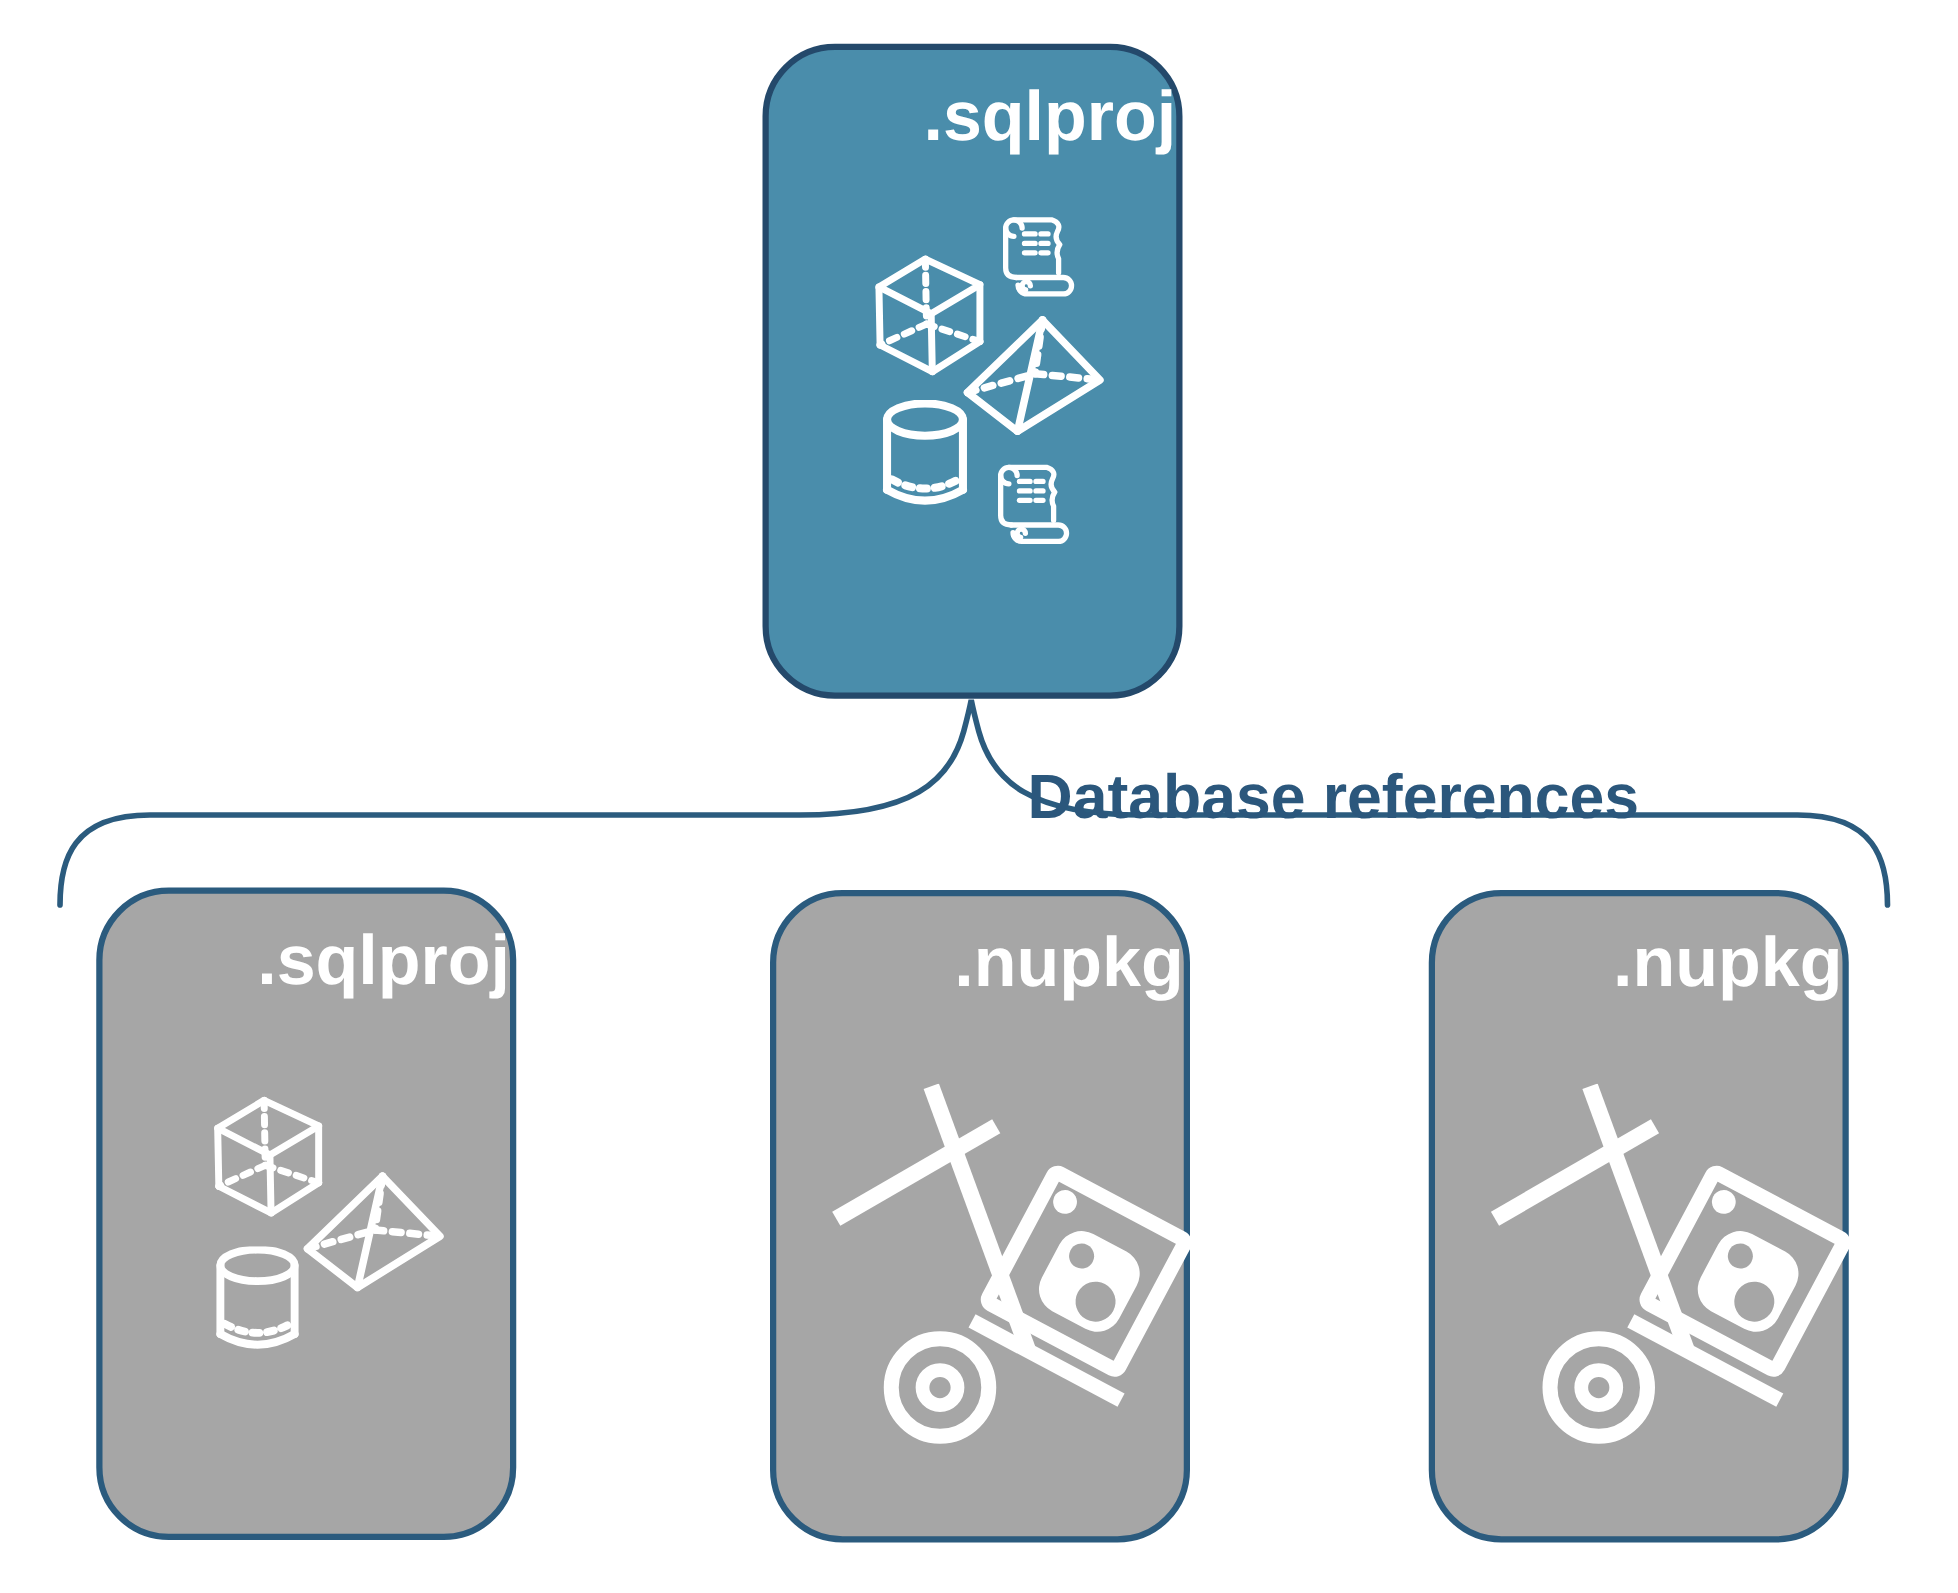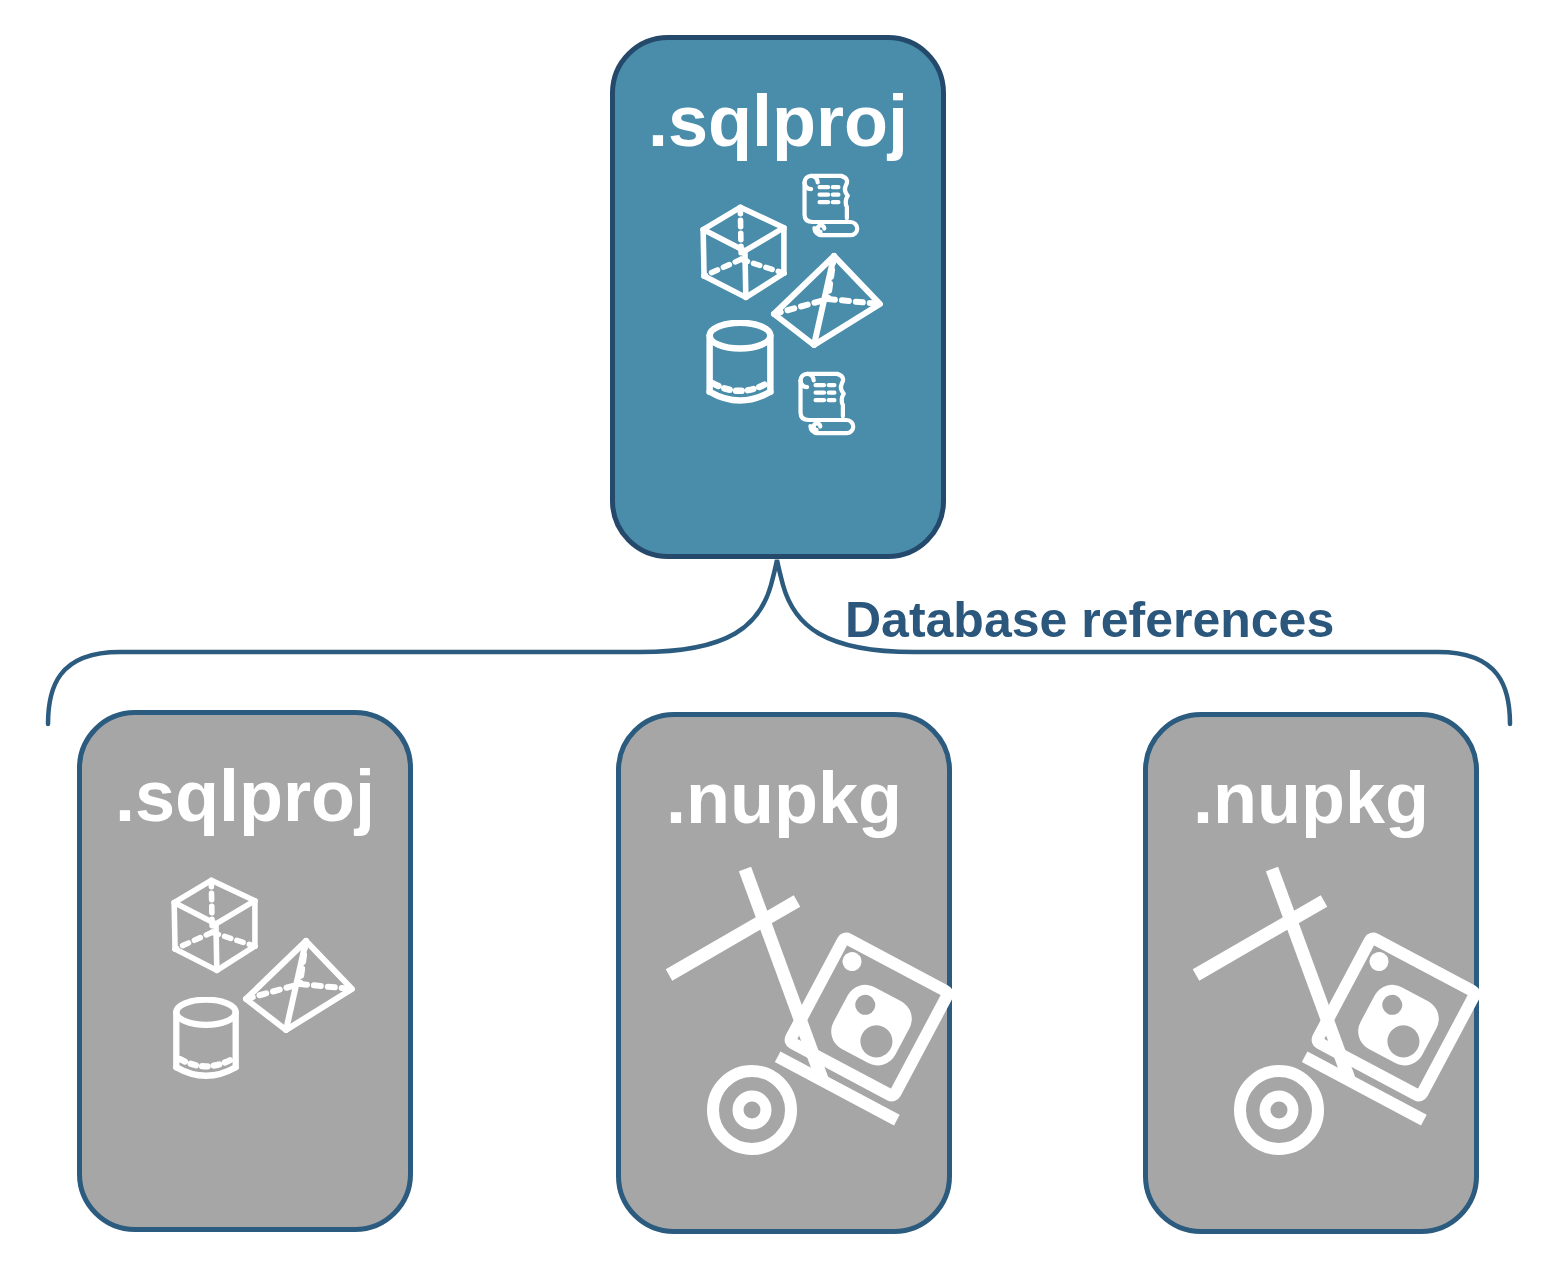--- a/index.html
+++ b/index.html
@@ -27,44 +27,43 @@
   .node.root{
     left:610px;top:35px;width:336px;height:524px;
     background:var(--root-fill);
     border-color:var(--root-border);
   }
   .node.child{width:336px;height:522px;top:710px;}
   .node.child.c1{left:77px;}
   .node.child.c2{left:616px;top:712px;}
   .node.child.c3{left:1143px;top:712px;}
   .node-title{
-    display:block;text-align:center;
-    margin-top:40px;
-    font-size:72px;font-weight:bold;color:#fff;
+    display:block;text-align:right;
+    margin-top:20px;
+    font-size:56px;font-weight:bold;color:#fff;
     letter-spacing:0px;
   }
   .icon{position:absolute;}
   
   .root .icon-cube{left:82px;top:158px;width:94px;height:104px;}
   .root .icon-scroll-1{left:182px;top:128px;width:64px;height:76px;}
   .root .icon-pyramid{left:155px;top:212px;width:115px;height:100px;}
   .root .icon-cylinder{left:88px;top:280px;width:74px;height:92px;}
   .root .icon-scroll-2{left:178px;top:326px;width:64px;height:76px;}
   
   .c1 .icon-cube{left:86px;top:156px;width:94px;height:104px;}
   .c1 .icon-pyramid{left:160px;top:222px;width:115px;height:100px;}
   .c1 .icon-cylinder{left:88px;top:282px;width:72px;height:90px;}
   
   .icon-dolly{left:36px;top:150px;width:300px;height:290px;}
   .brace-layer{position:absolute;left:0;top:0;width:1566px;height:1274px;pointer-events:none;}
   .caption{
-    position:absolute;left:822px;top:591px;
+    position:absolute;left:822px;top:608px;
     font-size:50px;font-weight:bold;color:var(--caption-color);
     white-space:nowrap;
-    margin-left:23px;
   }
 </style>
 </head>
 <body>
 
 <div class="canvas">
 
   <svg width="0" height="0" style="position:absolute" aria-hidden="true">
     <defs>
       <symbol id="sym-cube" viewBox="0 0 100 112">

